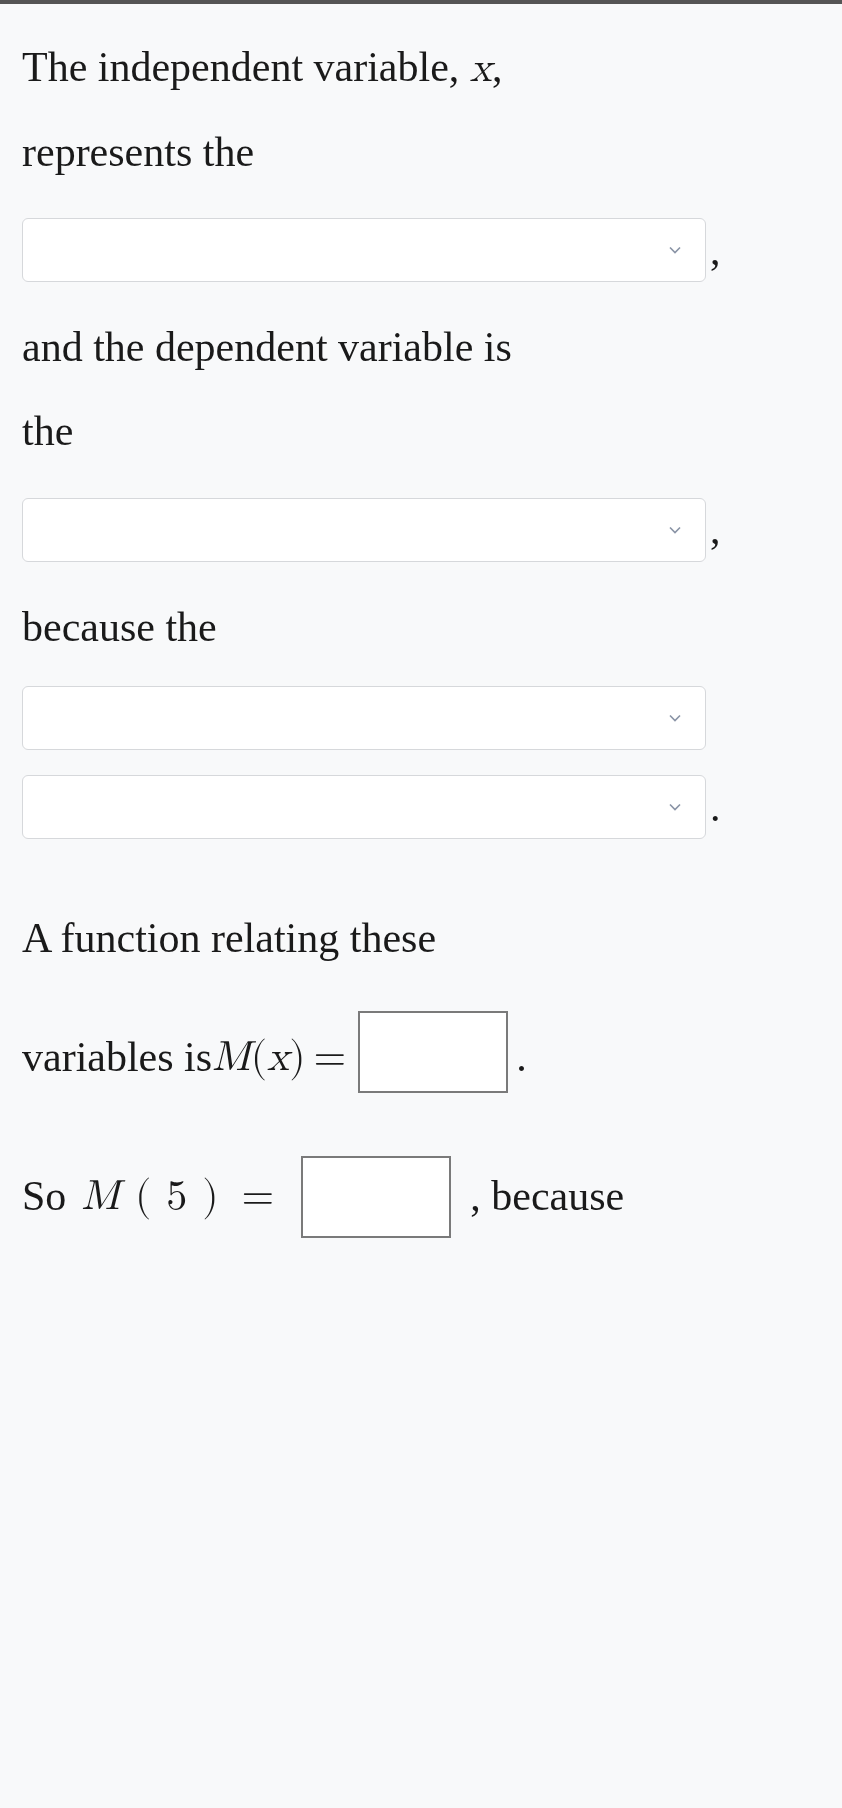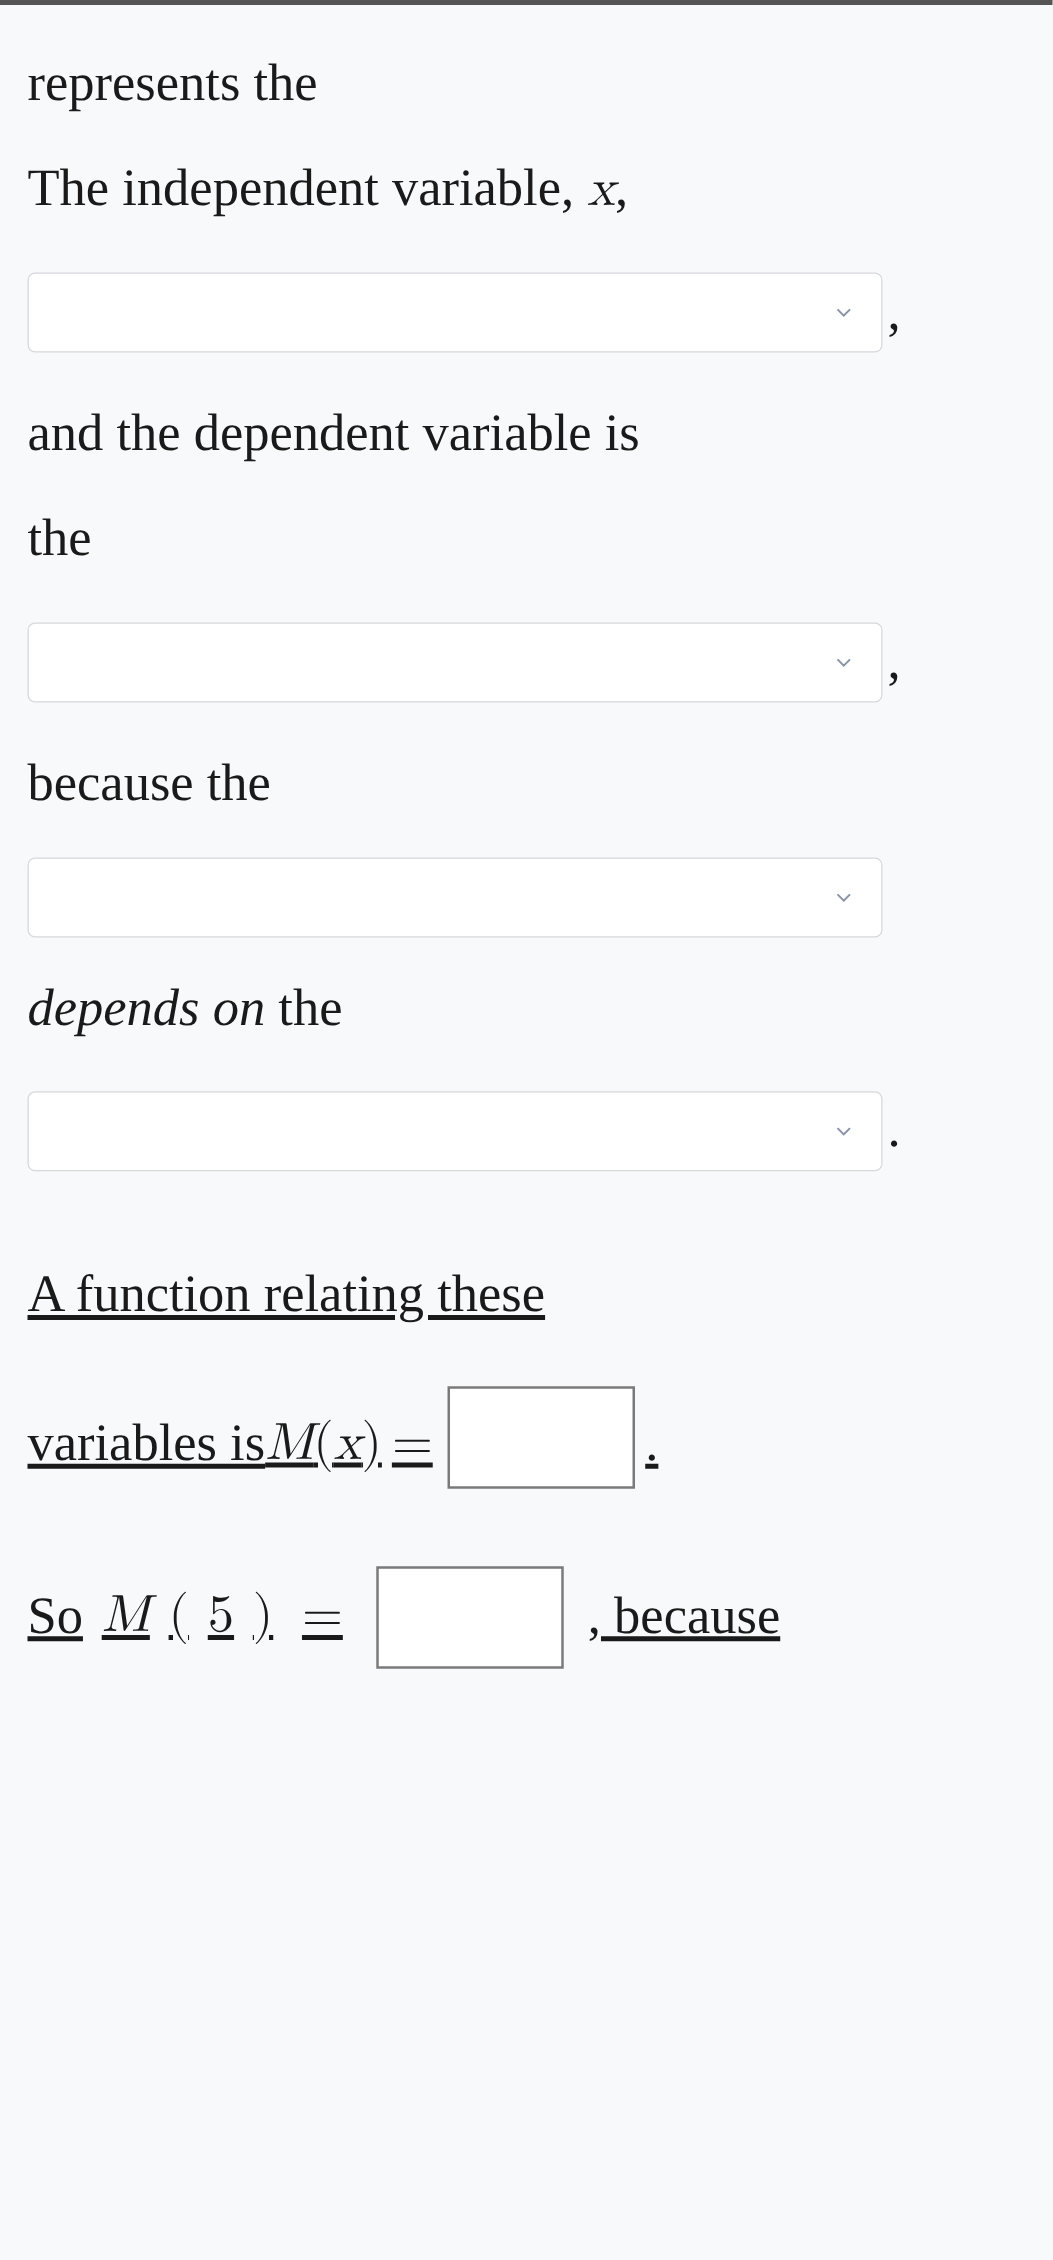--- a/index.html
+++ b/index.html
@@ -48,21 +48,20 @@
       font-size: 42px;
       margin-left: 4px;
     }
     .dropdown-row {
       display: flex;
       align-items: center;
       margin: 18px 0 18px 0;
     }
     .section-gap {
       margin-top: 52px;
-      text-decoration: underline;
     }
     .math {
       font-family: 'Latin Modern Math', 'STIX Two Math', Georgia, serif;
       font-style: italic;
     }
     .math-paren {
       font-style: normal;
     }
     .math-eq {
       font-style: normal;
@@ -97,25 +96,25 @@
     .block {
       margin-bottom: 4px;
     }
   </style>
 </head>
 <body>
 
 <div class="content">
 
   <div class="block">
-    <span>represents the</span>
+    <span>The independent variable, </span><span class="math">x</span><span>,</span>
   </div>
 
   <div class="block">
-    <span>The independent variable, </span><span class="math">x</span><span>,</span>
+    <span>represents the</span>
   </div>
 
   <div class="dropdown-row">
     <div class="dropdown">
       <svg class="chevron" viewBox="0 0 24 24">
         <polyline points="6 9 12 15 18 9"></polyline>
       </svg>
     </div>
     <span class="punct">,</span>
   </div>
@@ -142,23 +141,20 @@
   </div>
 
   <div class="dropdown-row">
     <div class="dropdown">
       <svg class="chevron" viewBox="0 0 24 24">
         <polyline points="6 9 12 15 18 9"></polyline>
       </svg>
     </div>
   </div>
 
-  <div class="block">
-    <span class="italic">depends on</span><span> the</span>
-  </div>
 
   <div class="dropdown-row">
     <div class="dropdown">
       <svg class="chevron" viewBox="0 0 24 24">
         <polyline points="6 9 12 15 18 9"></polyline>
       </svg>
     </div>
     <span class="punct">.</span>
   </div>
 

